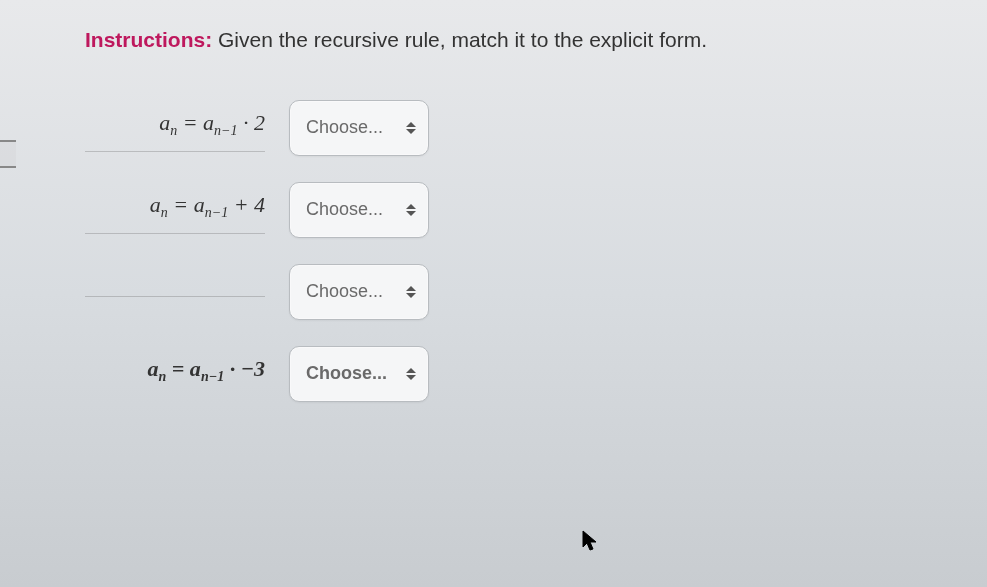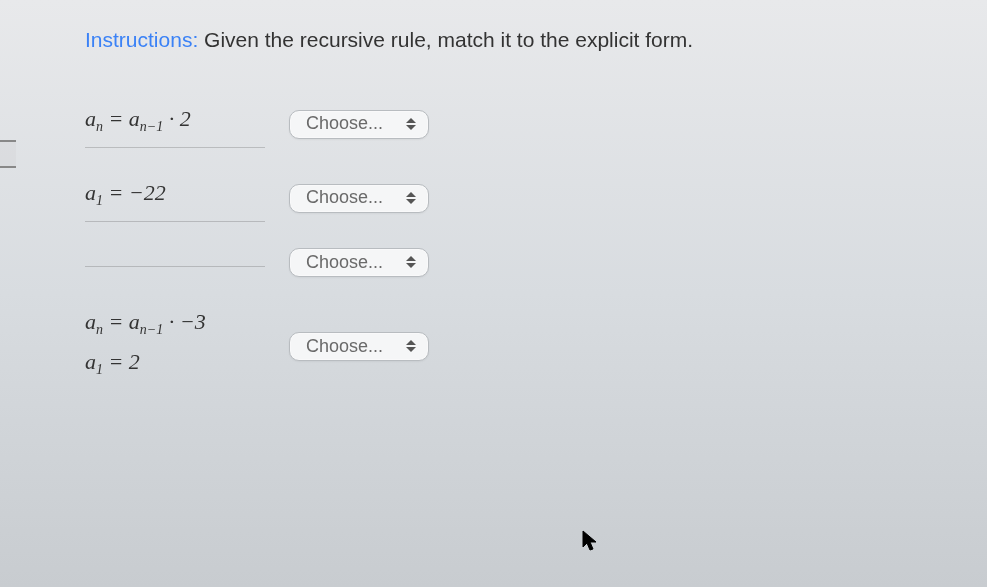--- a/index.html
+++ b/index.html
@@ -19,27 +19,28 @@
   .content {
     padding: 20px 60px 20px 85px;
   }
   .instructions {
     font-size: 21px;
     color: #333;
     margin-bottom: 48px;
     margin-top: 8px;
   }
   .instructions .bold {
-    font-weight: normal;
-    color: #3b82f6;
+    font-weight: bold;
+    color: #be185d;
   }
   .row {
     display: flex;
     align-items: center;
     margin-bottom: 26px;
+    text-align: right;
   }
   .formula-block {
     width: 180px;
     font-family: "Times New Roman", Georgia, serif;
     font-size: 22px;
     color: #333;
     line-height: 1.7;
     border-bottom: 1px solid rgba(100,100,100,0.3);
     padding-bottom: 8px;
   }
@@ -54,21 +55,21 @@
   .it { font-style: italic; }
   .dropdown {
     display: inline-flex;
     align-items: center;
     justify-content: space-between;
     background: #f5f6f7;
     border: 1px solid #b8bcc0;
     border-radius: 10px;
     padding: 9px 12px 10px 16px;
     min-width: 140px;
-    height: 29px;
+    height: 56px;
     color: #6a6a6a;
     font-size: 18px;
     box-shadow: 0 1px 2px rgba(0,0,0,0.05), inset 0 0 0 1px rgba(255,255,255,0.4);
     cursor: pointer;
     margin-left: 24px;
   }
   .sort-icon {
     display: inline-flex;
     flex-direction: column;
     align-items: center;
@@ -124,21 +125,21 @@
       <span>Choose...</span>
       <span class="sort-icon">
         <span class="tri-up"></span>
           <span class="tri-down"></span>
       </span>
     </div>
   </div>
 
   <div class="row">
     <div class="formula-block">
-      <div class="line it">a<span class="sub">1</span> = −22</div>
+      <div class="line it">a<span class="sub">n</span> = a<span class="sub">n−1</span> + 4</div>
     </div>
     <div class="dropdown">
       <span>Choose...</span>
       <span class="sort-icon">
         <span class="tri-up"></span>
           <span class="tri-down"></span>
       </span>
     </div>
   </div>
 
@@ -147,24 +148,23 @@
     </div>
     <div class="dropdown">
       <span>Choose...</span>
       <span class="sort-icon">
         <span class="tri-up"></span>
           <span class="tri-down"></span>
       </span>
     </div>
   </div>
 
-  <div class="row" style="margin-bottom:0;">
+  <div class="row" style="margin-bottom:0;font-weight:bold;">
     <div class="formula-block" style="border-bottom:none;">
       <div class="line it">a<span class="sub">n</span> = a<span class="sub">n−1</span> · −3</div>
-      <div class="line it">a<span class="sub">1</span> = 2</div>
     </div>
     <div class="dropdown">
       <span>Choose...</span>
       <span class="sort-icon">
         <span class="tri-up"></span>
           <span class="tri-down"></span>
       </span>
     </div>
   </div>
 

